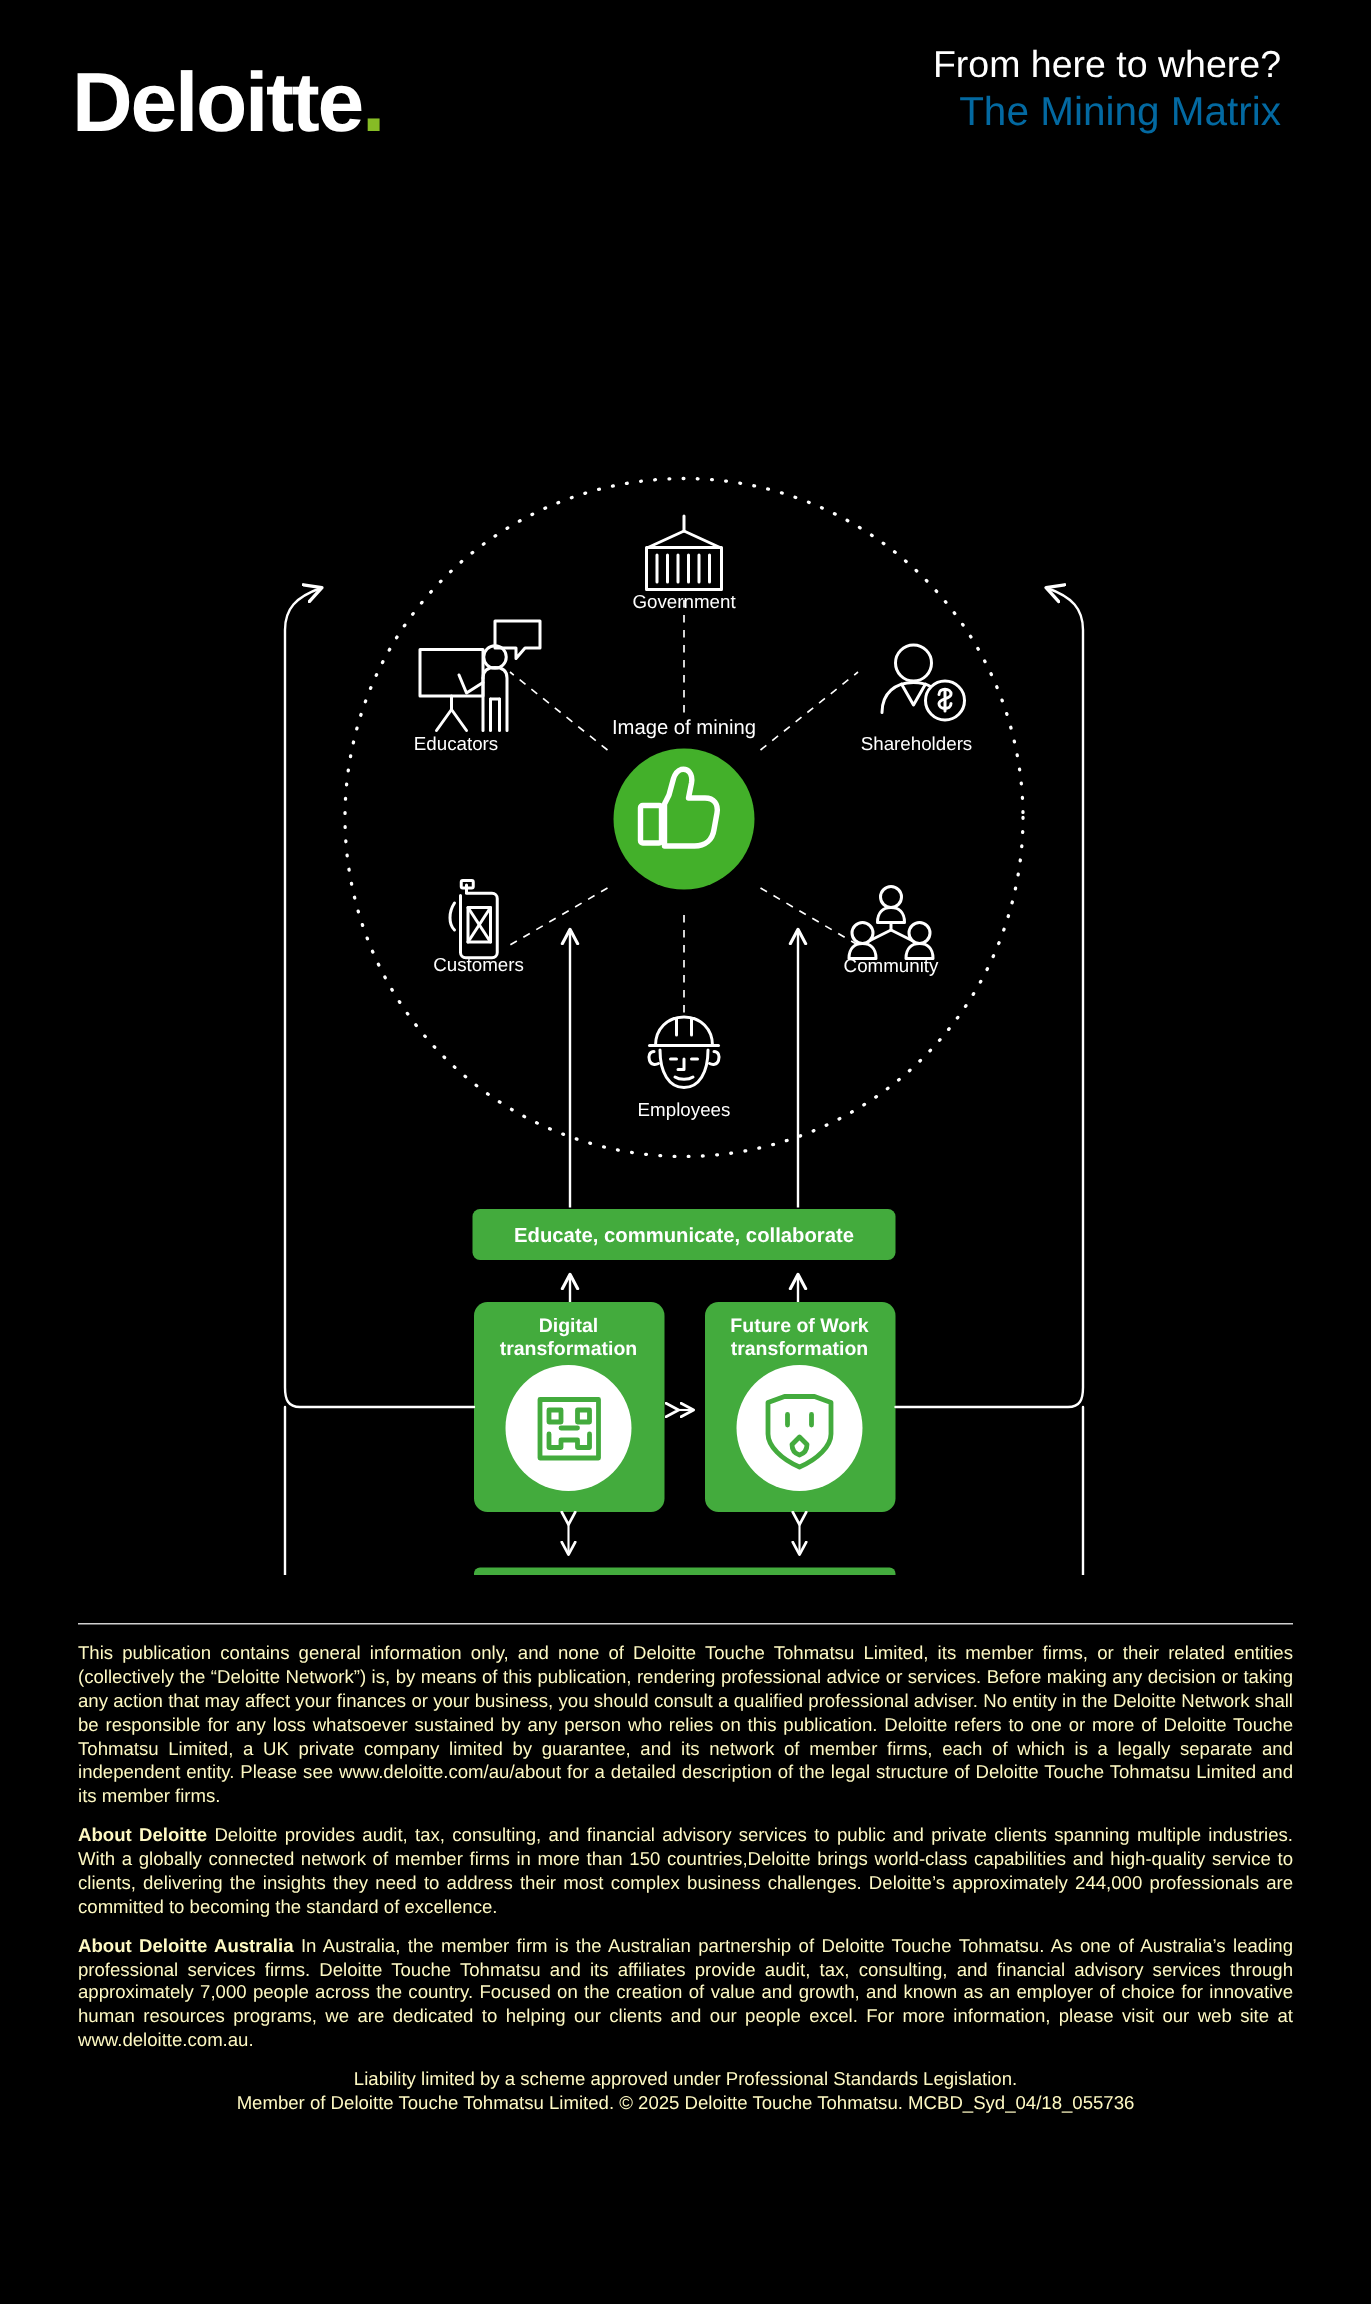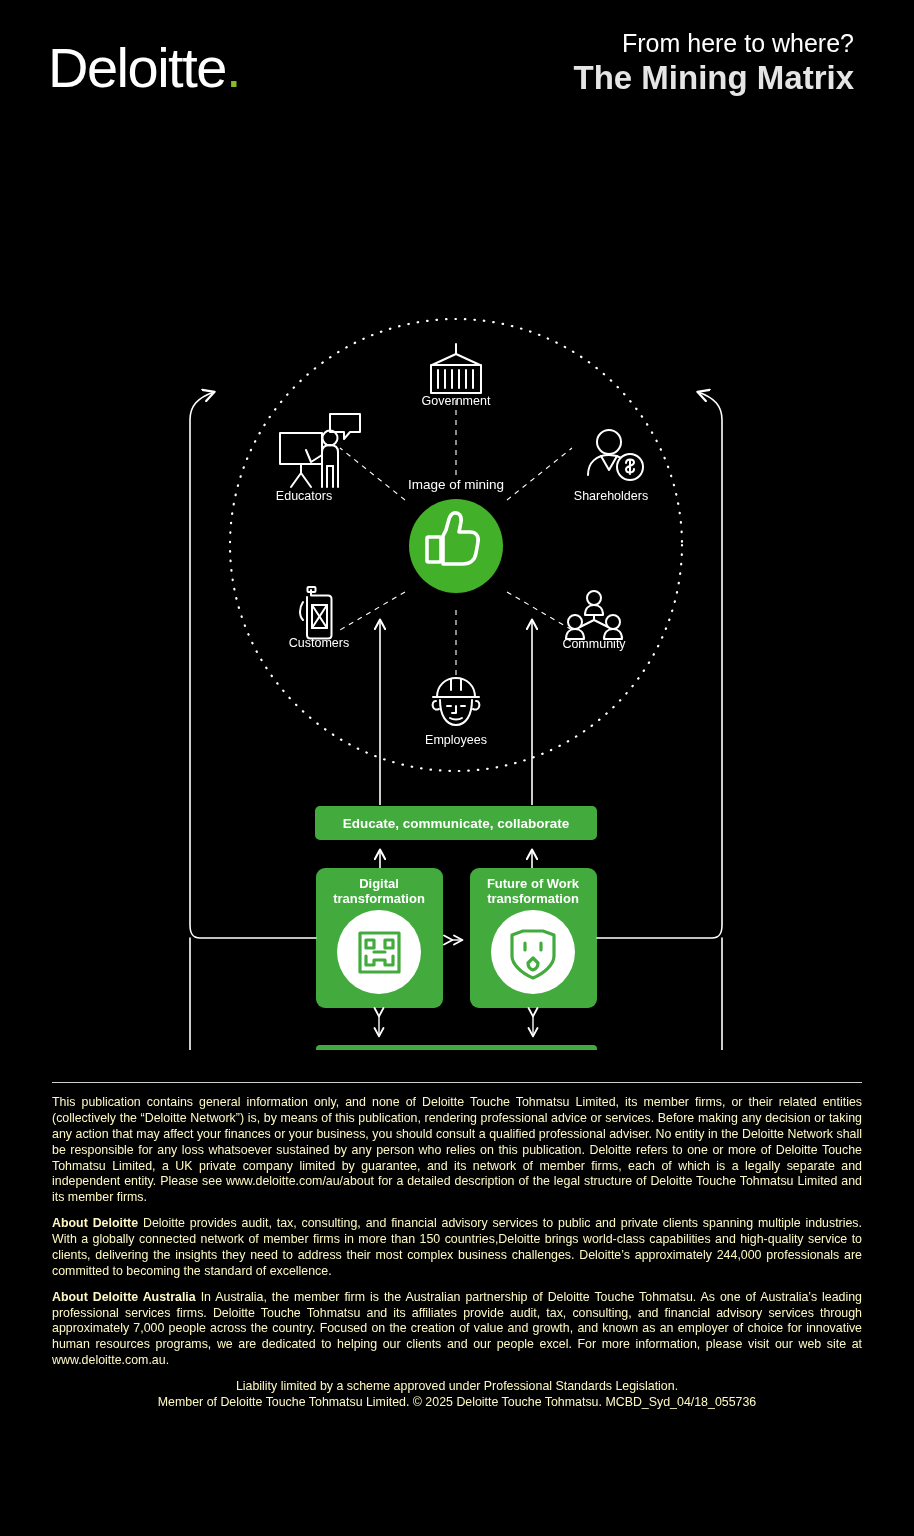--- a/index.html
+++ b/index.html
@@ -21,21 +21,21 @@
     position: absolute;
     top: 0; left: 0;
     width: 914px;
     height: 140px;
   }
   #logo {
     position: absolute;
     left: 48px;
     top: 40px;
     font-size: 56px;
-    font-weight: normal;
+    font-weight: bold;
     letter-spacing: -1.5px;
     color: #ffffff;
     line-height: 1;
   }
   #logo .dot {
     color: #86bc25;
   }
   #tagline {
     position: absolute;
     right: 60px;
@@ -43,23 +43,23 @@
     text-align: right;
     line-height: 1.18;
   }
   #tagline .l1 {
     font-size: 25px;
     font-weight: 300;
     color: #ffffff;
     display: block;
   }
   #tagline .l2 {
-    font-size: 33px;
-    font-weight: bold;
-    color: #e5e5e5;
+    font-size: 27px;
+    font-weight: normal;
+    color: #0369a1;
     display: block;
   }
 
   
   #diagram {
     position: absolute;
     top: 150px;
     left: 0;
     width: 914px;
     height: 900px;

